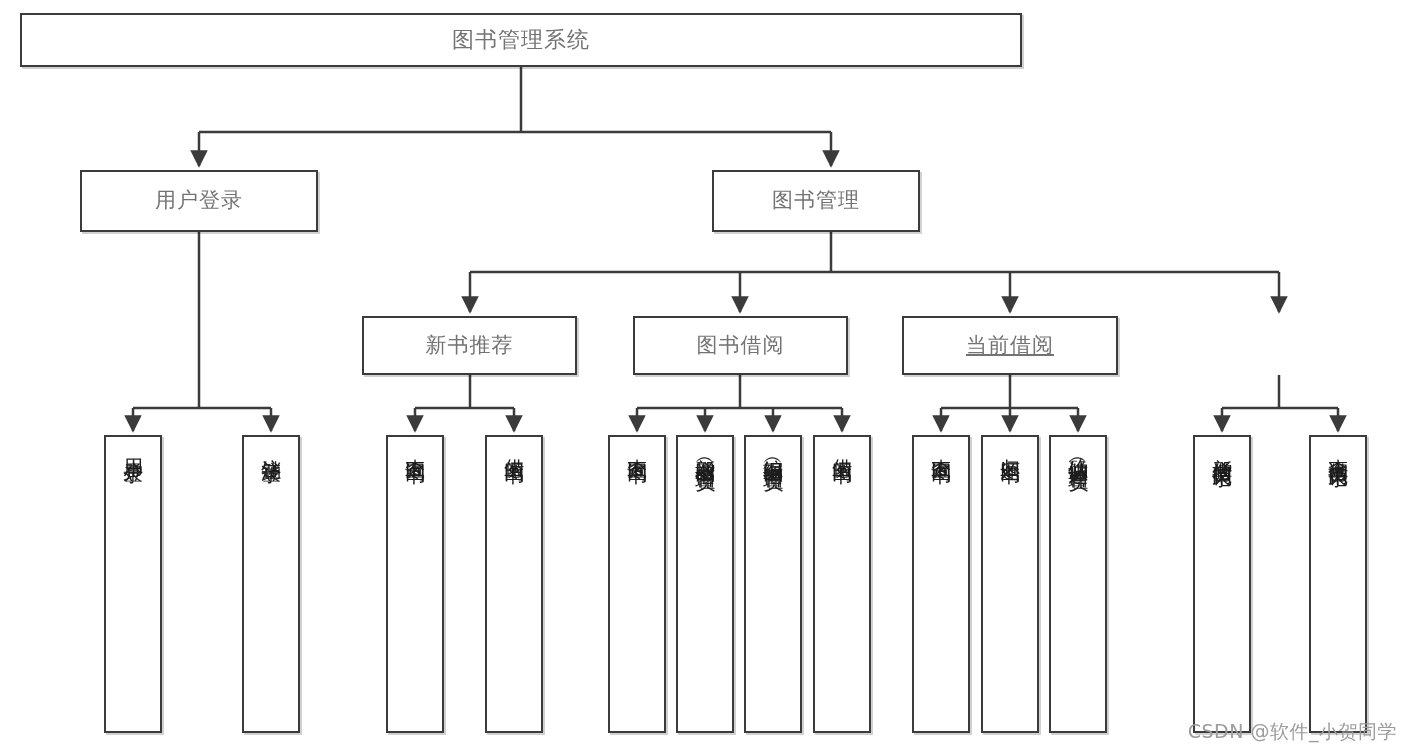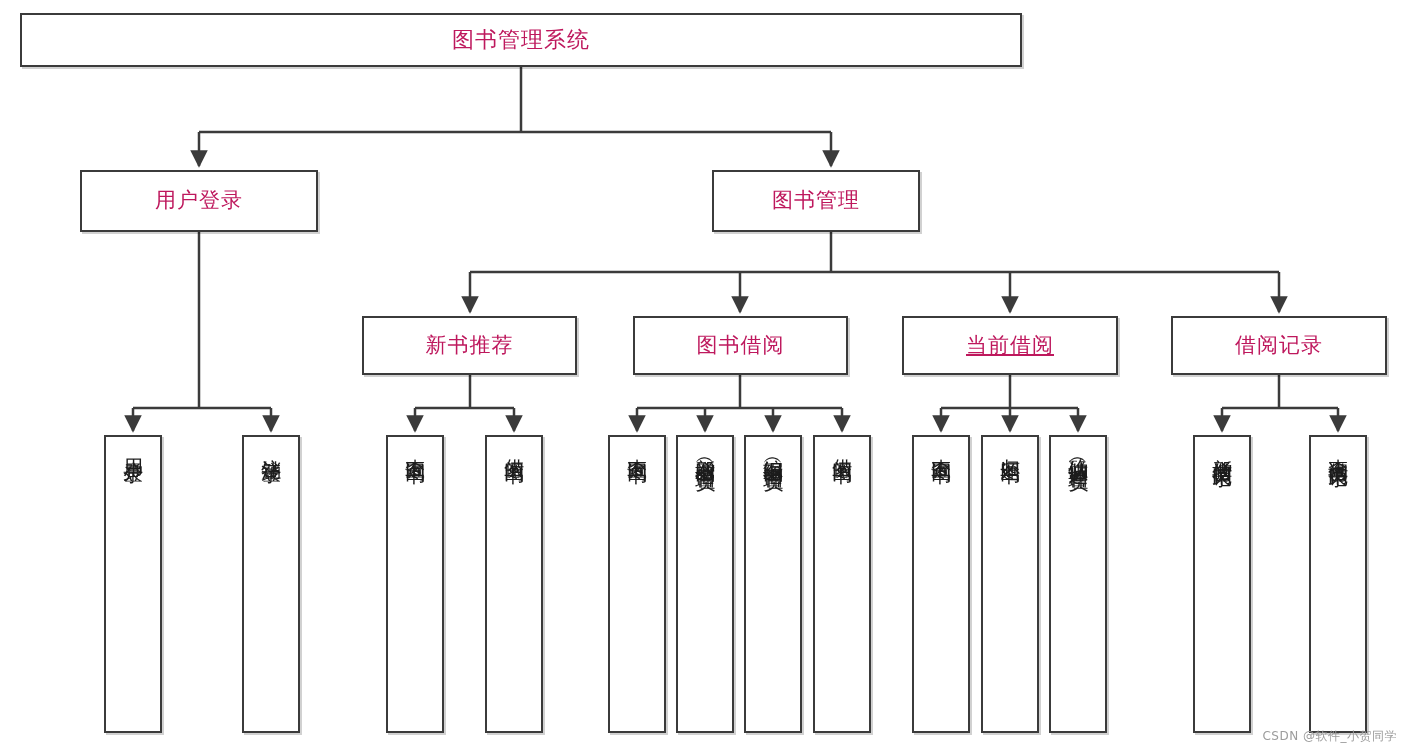--- a/index.html
+++ b/index.html
@@ -30,21 +30,21 @@
     box-sizing: border-box;
     border: 2.5px solid #3b3b3b;
     background: #ffffff;
     box-shadow: 2px 2px 0 rgba(0,0,0,0.18);
     display: flex;
     align-items: center;
     justify-content: center;
   }
   .node.horiz {
     font-size: 21px;
-    color: #be185d;
+    color: #737373;
     letter-spacing: 1px;
     line-height: 1.2;
   }
   .node.vert {
     align-items: flex-start;
     justify-content: center;
     padding-top: 6px;
   }
   .node.vert .vtext {
     writing-mode: vertical-rl;
@@ -55,21 +55,21 @@
     letter-spacing: 2px;
     white-space: nowrap;
   }
   .node.title {
     font-size: 22px;
   }
   #watermark {
     position: absolute;
     right: 8px;
     bottom: 2px;
-    font-size: 12px;
+    font-size: 19px;
     color: #9c9c9c;
     letter-spacing: 0.5px;
     white-space: nowrap;
   }
 </style>
 </head>
 <body>
 
 <div id="canvas">
 
@@ -140,23 +140,20 @@
   </div>
 
   <div class="node horiz" style="left:362px; top:316px; width:215px; height:59px;">
     <span>新书推荐</span>
   </div>
 
   <div class="node horiz" style="left:902px; top:316px; width:216px; height:59px;text-decoration:underline;">
     <span>当前借阅</span>
   </div>
 
-  <div class="node horiz" style="left:1171px; top:316px; width:216px; height:59px;">
-    <span>借阅记录</span>
-  </div>
 
   <div class="node vert" style="left:104px; top:435px; width:58px; height:298px;">
     <span class="vtext">用户登录</span>
   </div>
 
   <div class="node vert" style="left:242px; top:435px; width:58px; height:298px;">
     <span class="vtext">注销登录</span>
   </div>
 
   <div class="node vert" style="left:386px; top:435px; width:58px; height:298px;">

